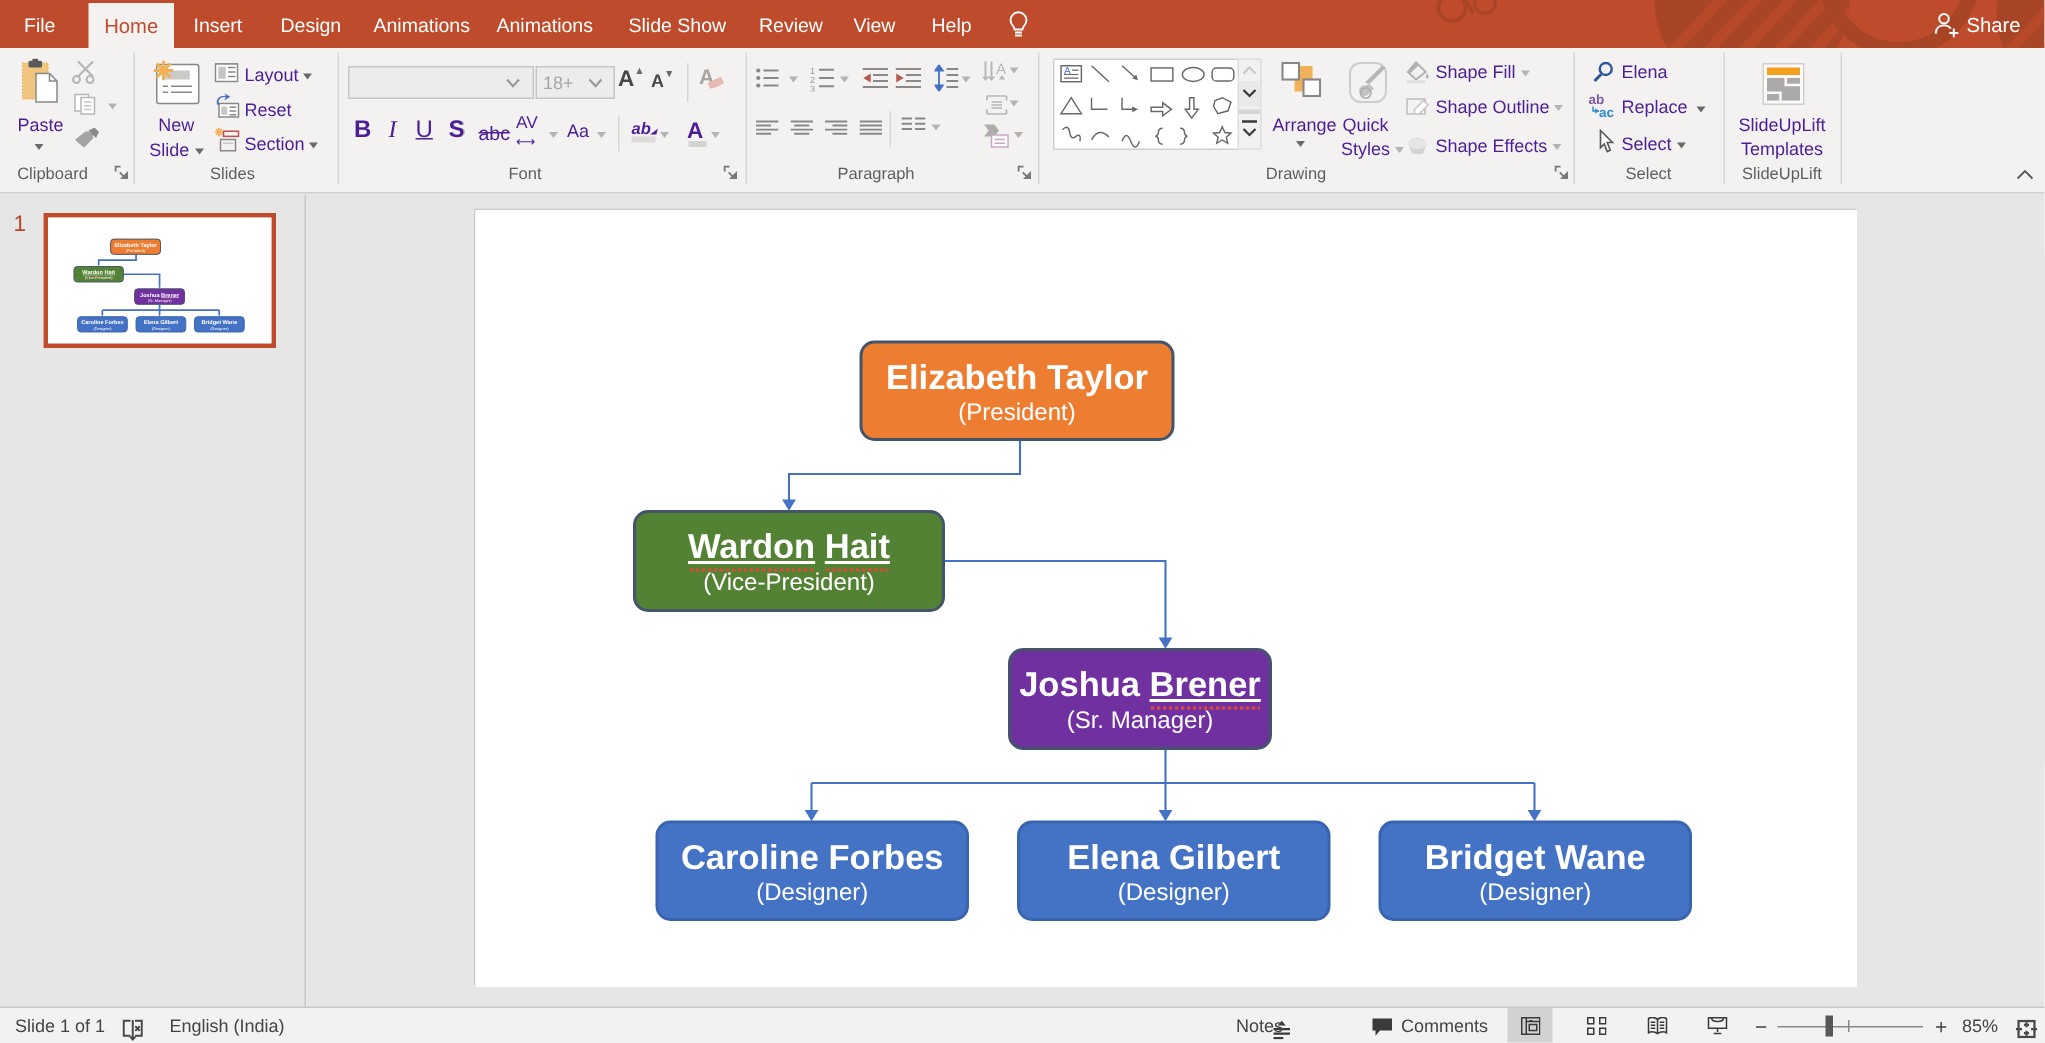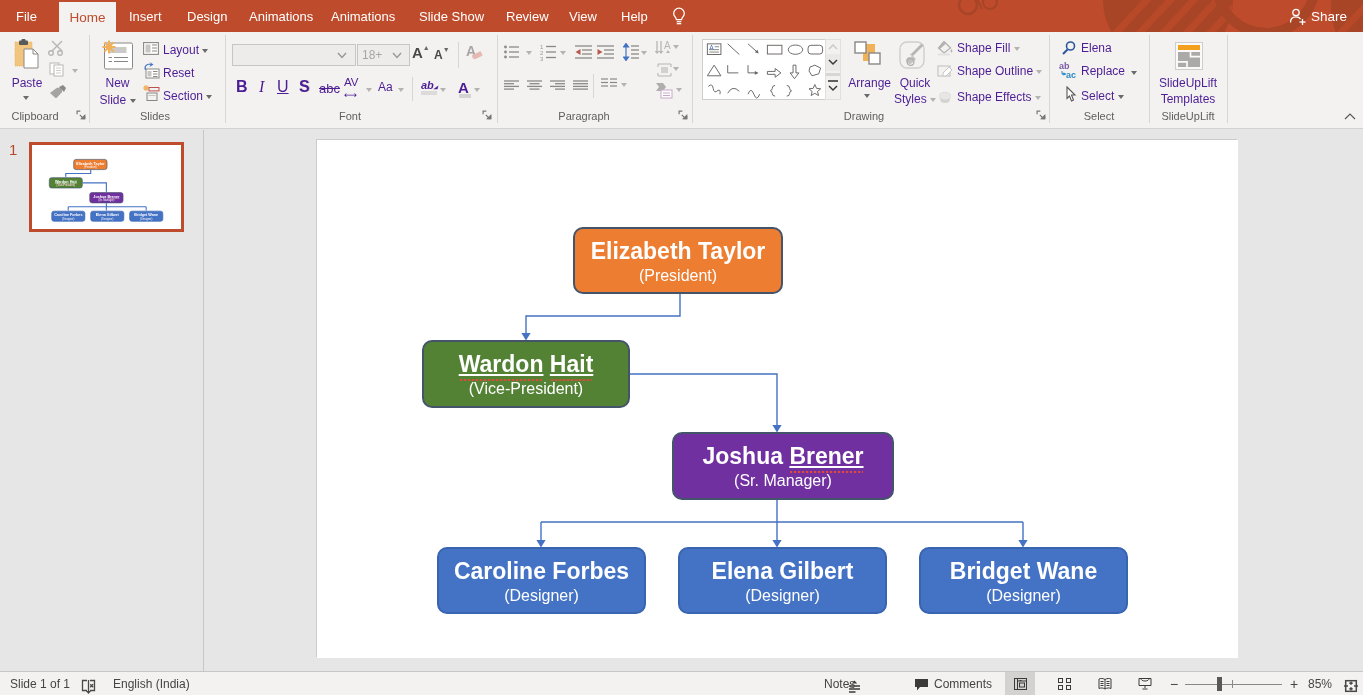--- a/index.html
+++ b/index.html
@@ -467,21 +467,21 @@
   <div class="abs rbtext" style="left:845px;top:44px;width:46px;text-align:right">Arrange</div>
   <div class="abs" style="left:864px;top:62px">
       <span class="arrow-dn  solo"></span>
     </div>
   <svg class="abs" style="left:899px;top:9px" width="27" height="30" viewBox="0 0 27 30">
     <rect x="1" y="1" width="24" height="26" rx="7" fill="none" stroke="#D0CECC" stroke-width="1.4"></rect>
     <path d="M25 4 L14 15 l-3 -1 11 -11 z" fill="#B8B6B4"></path>
     <path d="M14 15 l3 3 -4 4 a3.5 3.5 0 1 1 -2 -6 z" fill="#C4C2C0"></path>
     <circle cx="11.5" cy="21" r="3.4" fill="none" stroke="#B0AEAC" stroke-width="1.2"></circle>
   </svg>
-  <div class="abs rbtext dis" style="left:895px;top:44px;width:40px;text-align:center">Quick</div>
+  <div class="abs rbtext dis" style="left:895px;top:44px;width:40px;">Quick</div>
   <div class="abs rbtext dis" style="left:890px;top:60px;width:50px;text-align:center">Styles <span class="arrow-dn dis"></span></div>
   <svg class="abs" style="left:937px;top:9px" width="17" height="15" viewBox="0 0 17 15">
     <path d="M7 0.5 L13.5 7 L7 12 L1.5 7 z" fill="none" stroke="#B4B2B0" stroke-width="1.3"></path>
     <path d="M7 0.5 l2 2 -6.5 6 -1 -1.5 z" fill="#B4B2B0"></path>
     <path d="M14.5 8 q1.8 2.6 0 3.6 q-1.8 -1 0 -3.6" fill="#B4B2B0"></path>
     <rect x="1" y="12.5" width="12" height="2" fill="#E3E1DF"></rect>
   </svg>
   <div class="abs rbtext dis" style="left:957px;top:9px">Shape Fill <span class="arrow-dn dis"></span></div>
   <svg class="abs" style="left:937px;top:33px" width="16" height="14" viewBox="0 0 16 14">
     <rect x="1" y="1" width="12" height="10" fill="none" stroke="#C8C6C4" stroke-width="1.2"></rect>
@@ -608,21 +608,21 @@
     </g>
   </svg>
   <div class="node n-orange" style="left:256px;top:87px;width:210px;height:67px">
     <div class="nm">Elizabeth Taylor</div>
         <div class="ti">(President)</div>
   </div>
   <div class="node n-green" style="left:105px;top:200px;width:208px;height:68px">
     <div class="nm"><span class="uline wavy">Wardon</span> <span class="uline wavy">Hait</span></div>
         <div class="ti">(Vice-President)</div>
   </div>
-  <div class="node n-purple" style="left:355px;top:292px;width:222px;height:68px">
+  <div class="node n-purple" style="left:355px;top:292px;width:176px;height:68px">
     <div class="nm">Joshua <span class="uline wavy">Brener</span></div>
         <div class="ti">(Sr. Manager)</div>
   </div>
   <div class="node n-blue" style="left:120px;top:407px;width:209px;height:67px">
     <div class="nm">Caroline Forbes</div>
         <div class="ti">(Designer)</div>
   </div>
   <div class="node n-blue" style="left:361px;top:407px;width:209px;height:67px">
     <div class="nm">Elena Gilbert</div>
         <div class="ti">(Designer)</div>

